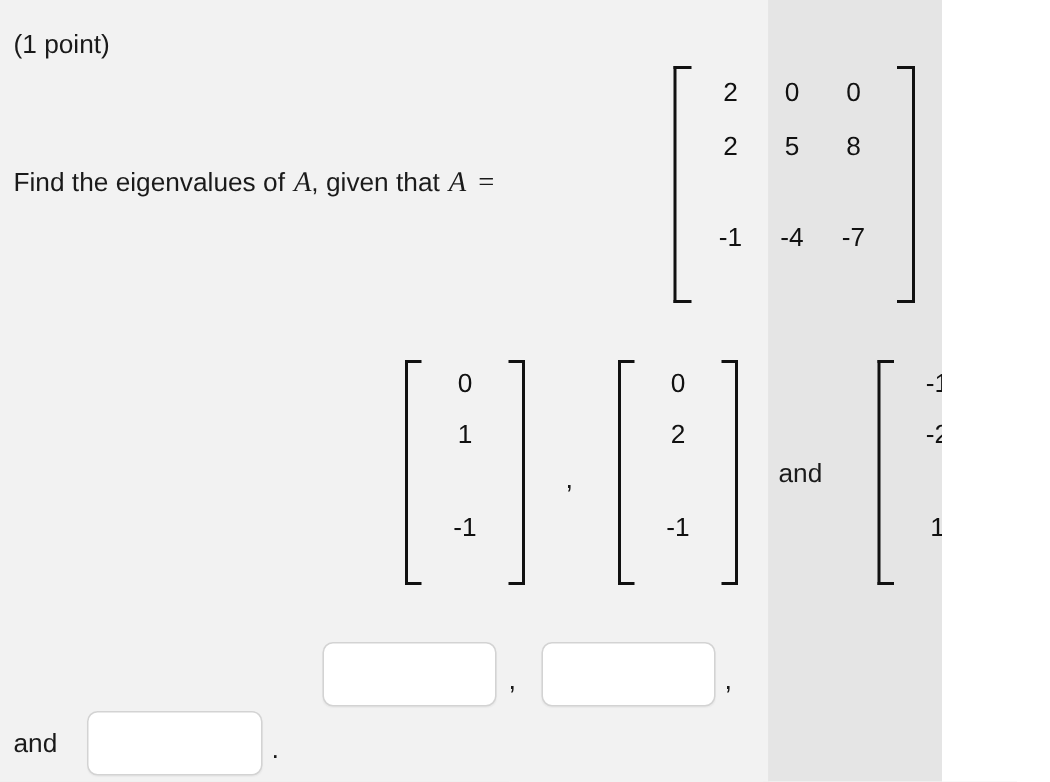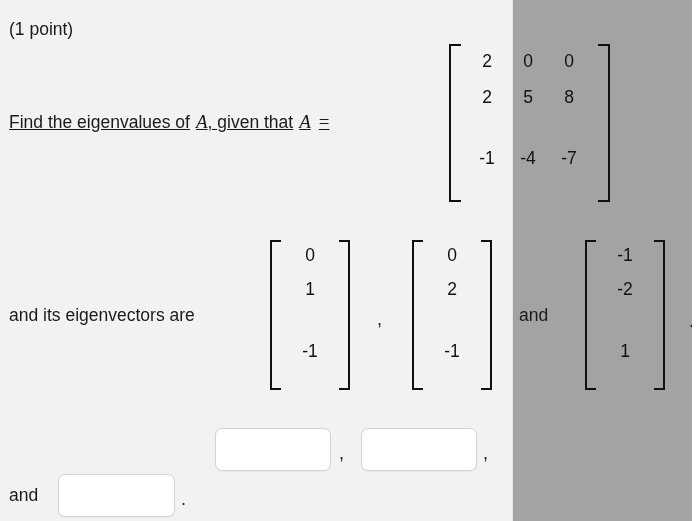--- a/index.html
+++ b/index.html
@@ -9,23 +9,23 @@
   body {
     width: 700px;
     height: 521px;
     background: #ffffff;
     font-family: "Liberation Sans", sans-serif;
     color: #1a1a1a;
     overflow: hidden;
   }
   #page {
     position: relative;
-    width: 692px;
+    width: 628px;
     height: 521px;
-    background: #a3a3a3;
+    background: #e5e5e5;
     overflow: hidden;
   }
   
   #gray-panel {
     position: absolute;
     left: 0;
     top: 0;
     width: 512px;
     height: 521px;
     background: #f2f2f2;
@@ -106,42 +106,41 @@
 </head>
 <body>
 
 <div id="page">
 
   <div id="gray-panel"></div>
   <div id="panel-divider"></div>
 
   <div class="txt" style="left:9px; top:21px;">(1 point)</div>
 
-  <div class="txt" style="left:9px; top:112px;text-decoration:underline;">
+  <div class="txt" style="left:9px; top:112px;">
     <span>Find the eigenvalues of</span><span class="mathvar" style="margin-left:6px;">A</span><span>, given that</span><span class="mathvar" style="margin-left:6px;">A</span><span class="mathop" style="margin-left:8px;">=</span>
   </div>
 
   <div class="matrix">
     <div class="bracket left" style="left:449px; top:44px;  width:12px; height:158px;"></div>
     <div class="bracket right" style="left:598px; top:44px;  width:12px; height:158px;"></div>
 
     <div class="mnum" style="left:467px; top:53px;  width:40px;">2</div>
     <div class="mnum" style="left:508px; top:53px;  width:40px;">0</div>
     <div class="mnum" style="left:549px; top:53px;  width:40px;">0</div>
 
     <div class="mnum" style="left:467px; top:89px;  width:40px;">2</div>
     <div class="mnum" style="left:508px; top:89px;  width:40px;">5</div>
     <div class="mnum" style="left:549px; top:89px;  width:40px;">8</div>
 
     <div class="mnum" style="left:467px; top:150px; width:40px;">-1</div>
     <div class="mnum" style="left:508px; top:150px; width:40px;">-4</div>
     <div class="mnum" style="left:549px; top:150px; width:40px;">-7</div>
   </div>
 
-  <div class="txt" style="left:9px; top:307px;">and its eigenvectors are</div>
 
   <div class="matrix">
     <div class="bracket left" style="left:270px; top:240px; width:11px; height:150px;"></div>
     <div class="bracket right" style="left:339px; top:240px; width:11px; height:150px;"></div>
     <div class="mnum" style="left:285px; top:247px; width:50px;">0</div>
     <div class="mnum" style="left:285px; top:281px; width:50px;">1</div>
     <div class="mnum" style="left:285px; top:343px; width:50px;">-1</div>
   </div>
 
   <div class="punct" style="left:377px; top:310px;">,</div>

